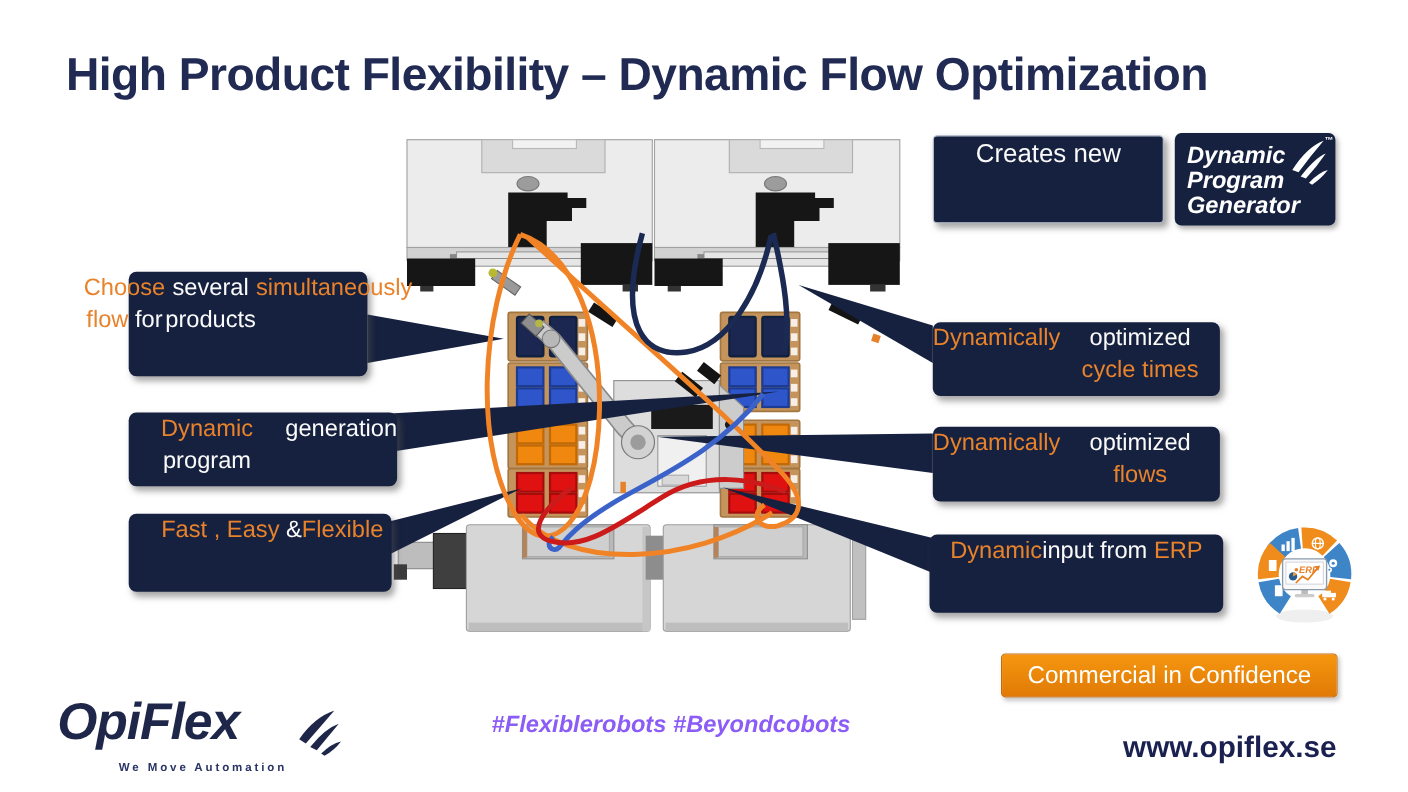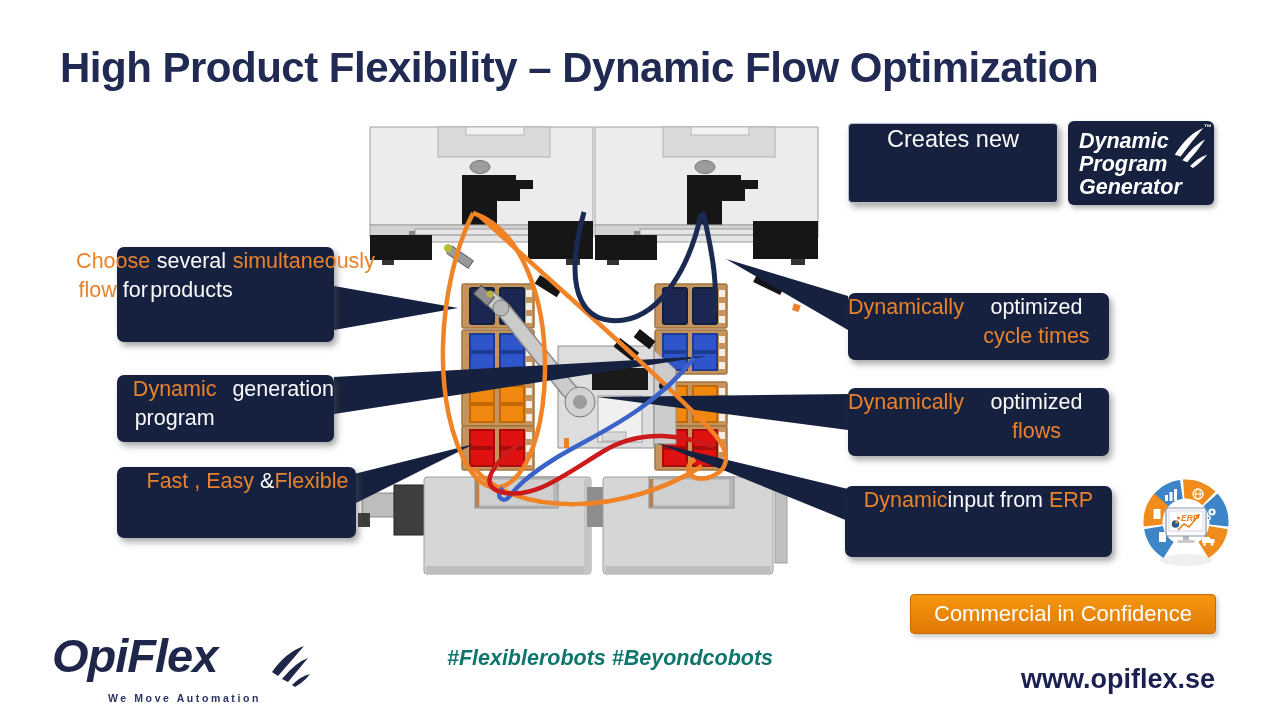--- a/index.html
+++ b/index.html
@@ -30,40 +30,40 @@
   .dpg-box{
     left:1068px;top:121px;width:146px;height:84px;
     background:#16213F;border-radius:6px;color:#fff;
     font-style:italic;font-weight:bold;font-size:21.5px;line-height:1.06;
     padding:9px 0 0 11px;box-sizing:border-box;
     box-shadow:2px 3px 5px rgba(80,80,80,.45);
   }
   .dpg-leaf{position:absolute;top:5px;right:5px;width:38px;height:44px;}
   .dpg-tm{position:absolute;top:3px;right:2px;font-size:8px;font-style:normal;}
   .co-l1{left:117px;top:247px;width:217px;height:95px;}
-  .co-l2{left:117px;top:375px;width:217px;height:67px;}
+  .co-l2{left:117px;top:375px;width:244px;height:67px;}
   .co-l3{left:117px;top:467px;width:217px;height:71px;padding-left:22px;}
   .co-r1{left:848px;top:293px;width:261px;height:67px;}
   .co-r2{left:848px;top:388px;width:261px;height:68px;}
   .co-r3{left:845px;top:486px;width:267px;height:71px;}
   .commercial{
     left:910px;top:594px;width:304px;height:38px;
     background:linear-gradient(180deg,#F5960F,#E17A06);
     border:1px solid #C96A08;border-radius:4px;
     color:#fff;font-size:22px;font-weight:500;
     display:flex;align-items:center;justify-content:center;
     box-shadow:2px 3px 4px rgba(120,120,120,.4);
   }
   .website{
     left:940px;top:664px;width:275px;text-align:right;
     font-size:27px;font-weight:bold;color:#1A2150;
   }
   .hashtags{
     left:420px;top:646px;width:380px;text-align:center;
-    font-size:21.5px;font-style:italic;font-weight:600;color:#0f766e;
+    font-size:21.5px;font-style:italic;font-weight:600;color:#8b5cf6;
   }
   .logo{left:52px;top:630px;width:270px;height:86px;}
   .logo-text{
     position:absolute;left:0;top:-2px;
     font-size:47px;font-style:italic;font-weight:800;
     color:#1E2749;letter-spacing:-1px;
   }
   .logo-leaf{position:absolute;left:218px;top:16px;width:44px;height:42px;}
   .logo-tagline{
     position:absolute;left:56px;top:62px;

